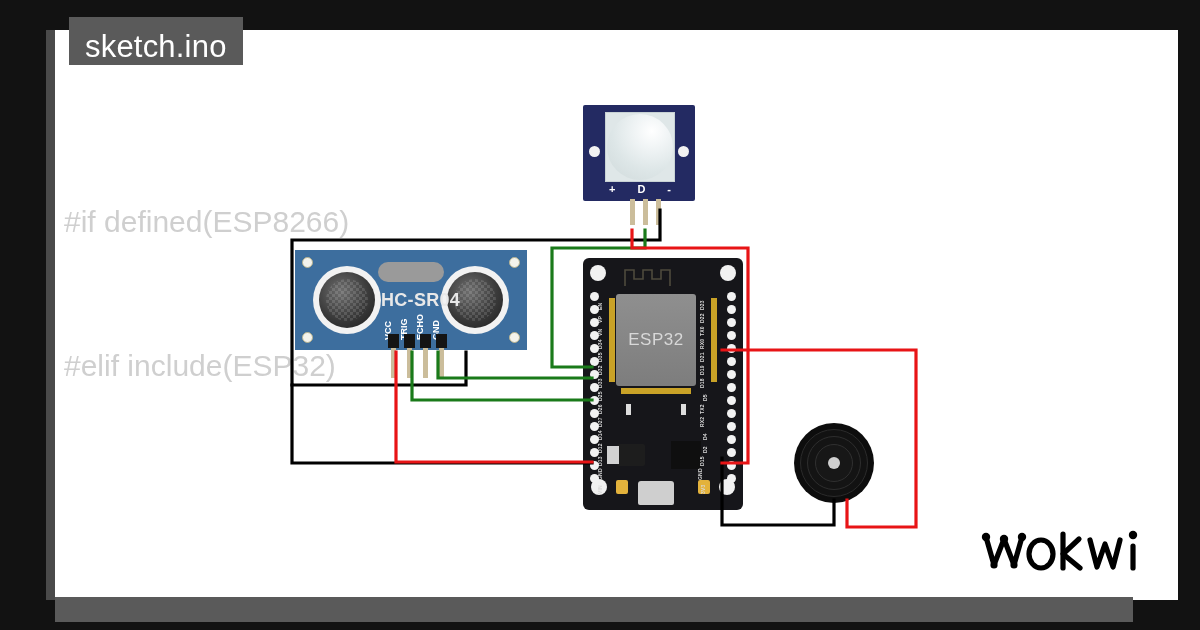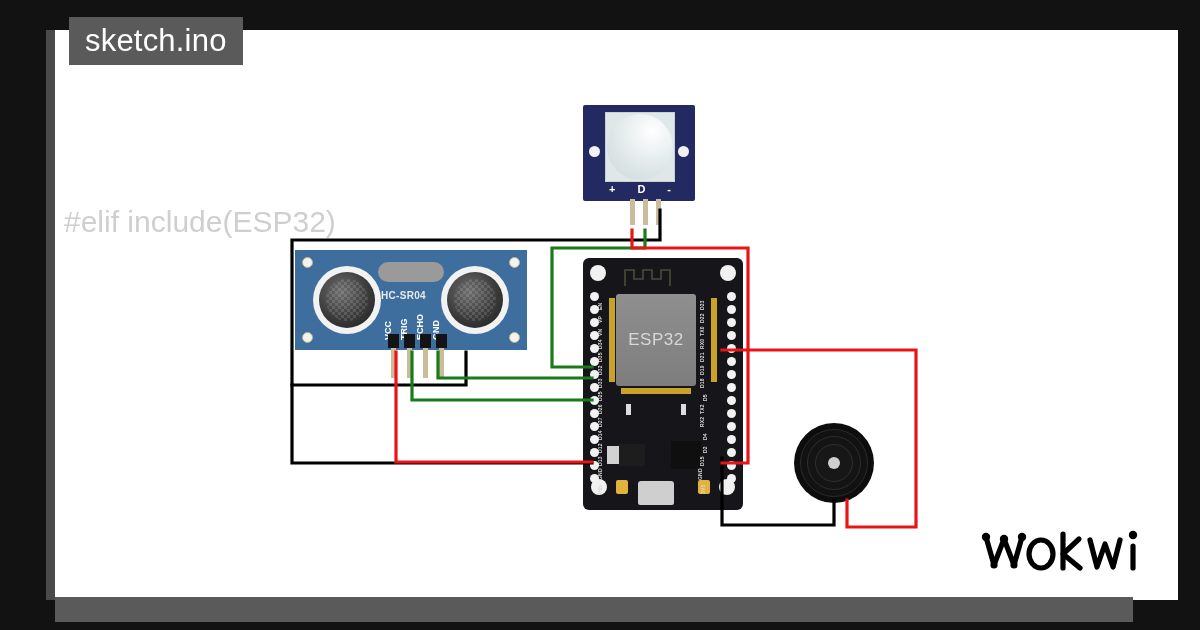--- a/index.html
+++ b/index.html
@@ -26,21 +26,21 @@
     position: absolute; left: 55px; top: 597px;
     width: 1078px; height: 25px;
     background: #5a5a5a;
   }
 
   
   #tab-sketch {
     position: absolute; left: 69px; top: 17px;
     height: 48px; padding: 0 16px;
     background: #5a5a5a;
-    display: flex; align-items: center;
+    display: flex; align-items: flex-end;
     color: #ffffff; font-size: 31px; letter-spacing: .2px;
     z-index: 20;
   }
 
   
   #code {
     position: absolute; left: 64px; top: 102px;
     width: 1040px;
     color: #cfcfcf; font-size: 30px; line-height: 48px;
     white-space: pre; font-family: "Liberation Sans", sans-serif;
@@ -80,21 +80,21 @@
   #hcsr04 .xducer-in { width:56px; height:56px; border-radius:50%;
     background: radial-gradient(circle at 40% 35%, #6e6e6e 0%, #3a3a3a 55%, #1c1c1c 100%); position:relative; overflow:hidden;}
   #hcsr04 .mesh { position:absolute; left:7px; top:7px; width:42px; height:42px; border-radius:50%;
     background-image:
       linear-gradient(45deg, rgba(255,255,255,.13) 25%, transparent 25%, transparent 75%, rgba(255,255,255,.13) 75%),
       linear-gradient(45deg, rgba(255,255,255,.13) 25%, transparent 25%, transparent 75%, rgba(255,255,255,.13) 75%);
     background-size: 6px 6px; background-position: 0 0, 3px 3px; }
   #hcsr04 .osc { position:absolute; left:83px; top:12px; width:66px; height:20px;
     background:#9a9a9a; border-radius:10px; }
   #hcsr04 .sr-name { position:absolute; left:86px; top:40px; color:#e8e8e8;
-    font-size:10px; font-weight:bold; letter-spacing:.3px; }
+    font-size:18px; font-weight:bold; letter-spacing:.3px; }
   #hcsr04 .hdr { position:absolute; left:93px; top:84px; display:flex; gap:5px; }
   #hcsr04 .hdr .sq { width:11px; height:14px; background:#141414; }
   #hcsr04 .pinlbl { position:absolute; color:#ffffff; font-size:9px; font-weight:bold;
     transform: rotate(-90deg); transform-origin: left bottom; white-space:nowrap; }
   #hcsr04 .pin-wire { position:absolute; width:5px; height:30px; background:#cbbd9b; top:98px; }
 
   
   #esp32 { left: 583px; top: 258px; width: 160px; height: 252px; }
   #esp32 .esp-body { position:absolute; inset:0; background:#16161a; border-radius:6px; }
   #esp32 .esp-ant { position:absolute; left:41px; top:9px; width:64px; height:20px; }
@@ -137,20 +137,21 @@
 <div id="root">
 
   <div id="editor-window"></div>
   <div id="editor-gutter"></div>
 
   <div id="tab-sketch">
     <span>sketch.ino</span>
   </div>
 
   <div id="code">
+    <div class="code-line"><span>#if defined(ESP8266)</span></div>
     <div class="code-line"><span>#elif include(ESP32)</span></div>
     
     
     
     
     
     
     
     
   </div>

